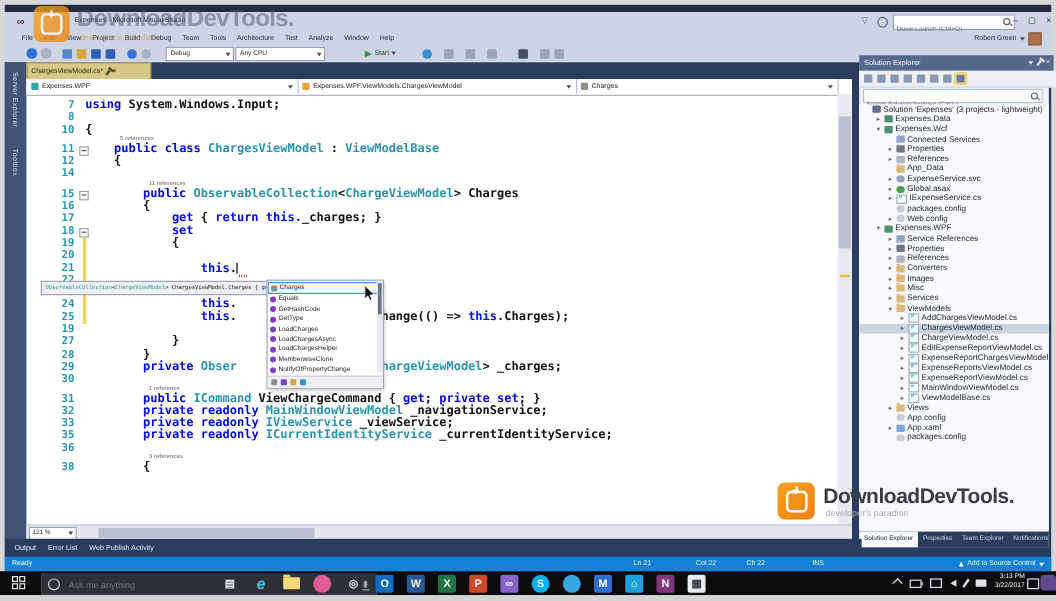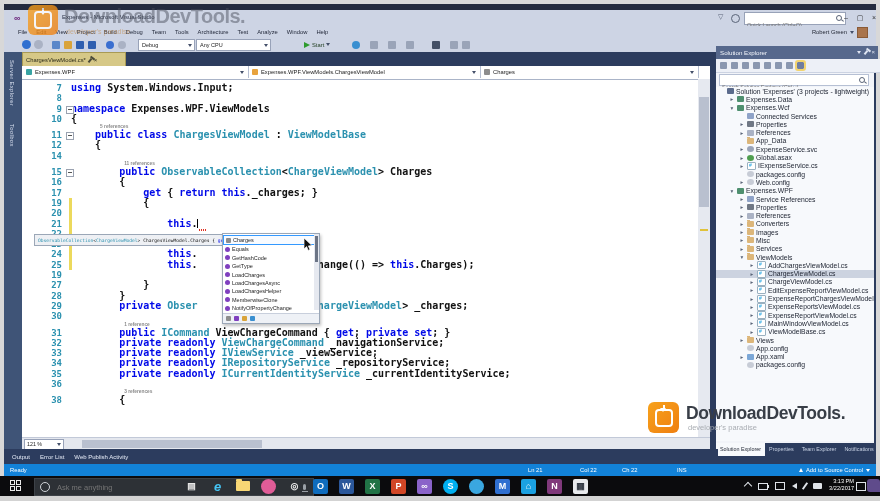--- a/index.html
+++ b/index.html
@@ -277,47 +277,46 @@
         <i class="nicon" style="background:#8d8d8d"></i>
         <span>Charges</span>
           <i class="cdn"></i>
       </span>
     </div>
 
     <div id="code-wrap">
       <div id="code-lines">
           <div class="code-row"><span class="ln">7</span><span class="ctext" style="margin-left: 0ch;"><span class="tk-k">using</span><span class="tk-p"> System.Windows.Input;</span></span></div>
           <div class="code-row"><span class="ln">8</span><span class="ctext" style="margin-left: 0ch;"></span></div>
-          <div class="code-row"><span class="ln">9</span><i class="fold"></i><span class="ctext" style="margin-left: 0ch;"><span class="tk-k">namespace</span><span class="tk-p"> Expenses.WPF.ViewModels</span></span></div>
           <div class="code-row"><span class="ln">10</span><span class="ctext" style="margin-left: 0ch;"><span class="tk-p">{</span></span></div>
           <div class="lens-row" style="padding-left: 78.08px;">5 references</div>
           <div class="code-row"><span class="ln">11</span><i class="fold"></i><span class="ctext" style="margin-left: 4ch;"><span class="tk-k">public</span><span class="tk-p"> </span><span class="tk-k">class</span><span class="tk-p"> </span><span class="tk-t">ChargesViewModel</span><span class="tk-p"> : </span><span class="tk-t">ViewModelBase</span></span></div>
           <div class="code-row"><span class="ln">12</span><span class="ctext" style="margin-left: 4ch;"><span class="tk-p">{</span></span></div>
           <div class="code-row"><span class="ln">14</span><span class="ctext" style="margin-left: 8ch;"></span></div>
           <div class="lens-row" style="padding-left: 102.16px;">11 references</div>
           <div class="code-row"><span class="ln">15</span><i class="fold"></i><span class="ctext" style="margin-left: 8ch;"><span class="tk-k">public</span><span class="tk-p"> </span><span class="tk-t">ObservableCollection</span><span class="tk-p">&lt;</span><span class="tk-t">ChargeViewModel</span><span class="tk-p">&gt; Charges</span></span></div>
           <div class="code-row"><span class="ln">16</span><span class="ctext" style="margin-left: 8ch;"><span class="tk-p">{</span></span></div>
           <div class="code-row"><span class="ln">17</span><span class="ctext" style="margin-left: 12ch;"><span class="tk-k">get</span><span class="tk-p"> { </span><span class="tk-k">return</span><span class="tk-p"> </span><span class="tk-k">this</span><span class="tk-p">._charges; }</span></span></div>
+          <div class="code-row"><span class="ln">18</span><i class="fold"></i><span class="ctext" style="margin-left: 12ch;"><span class="tk-k">set</span></span></div>
           <div class="code-row"><span class="ln">19</span><i class="chg"></i><span class="ctext" style="margin-left: 12ch;"><span class="tk-p">{</span></span></div>
           <div class="code-row"><span class="ln">20</span><i class="chg"></i><span class="ctext" style="margin-left: 12ch;"></span></div>
           <div class="code-row"><span class="ln">21</span><i class="chg"></i><span class="ctext" style="margin-left: 16ch;"><span class="tk-k">this</span><span class="tk-p">.</span><i class="caret"></i><i class="squig"></i></span></div>
           <div class="code-row"><span class="ln">22</span><i class="chg"></i><span class="ctext" style="margin-left: 16ch;"></span></div>
           <div class="code-row"><span class="ln">23</span><i class="chg"></i><span class="ctext" style="margin-left: 16ch;"></span></div>
           <div class="code-row"><span class="ln">24</span><i class="chg"></i><span class="ctext" style="margin-left: 16ch;"><span class="tk-k">this</span><span class="tk-p">.</span></span></div>
           <div class="code-row"><span class="ln">25</span><i class="chg"></i><span class="ctext" style="margin-left: 16ch;"><span class="tk-k">this</span><span class="tk-p">.</span><i class="tk-g" style="width: 19ch;"></i><span class="tk-p">Change(() =&gt; </span><span class="tk-k">this</span><span class="tk-p">.Charges);</span></span></div>
           <div class="code-row"><span class="ln">19</span><span class="ctext" style="margin-left: 16ch;"></span></div>
           <div class="code-row"><span class="ln">27</span><span class="ctext" style="margin-left: 12ch;"><span class="tk-p">}</span></span></div>
           <div class="code-row"><span class="ln">28</span><span class="ctext" style="margin-left: 8ch;"><span class="tk-p">}</span></span></div>
           <div class="code-row"><span class="ln">29</span><span class="ctext" style="margin-left: 8ch;"><span class="tk-k">private</span><span class="tk-p"> </span><span class="tk-t">Obser</span><i class="tk-g" style="width: 19ch;"></i><span class="tk-t">ChargeViewModel</span><span class="tk-p">&gt; _charges;</span></span></div>
           <div class="code-row"><span class="ln">30</span><span class="ctext" style="margin-left: 8ch;"></span></div>
           <div class="lens-row" style="padding-left: 102.16px;">1 reference</div>
           <div class="code-row"><span class="ln">31</span><span class="ctext" style="margin-left: 8ch;"><span class="tk-k">public</span><span class="tk-p"> </span><span class="tk-t">ICommand</span><span class="tk-p"> ViewChargeCommand { </span><span class="tk-k">get</span><span class="tk-p">; </span><span class="tk-k">private</span><span class="tk-p"> </span><span class="tk-k">set</span><span class="tk-p">; }</span></span></div>
-          <div class="code-row"><span class="ln">32</span><span class="ctext" style="margin-left: 8ch;"><span class="tk-k">private</span><span class="tk-p"> </span><span class="tk-k">readonly</span><span class="tk-p"> </span><span class="tk-t">ViewChargeCommand</span><span class="tk-p"> _navigationService;</span></span></div>
+          <div class="code-row"><span class="ln">32</span><span class="ctext" style="margin-left: 8ch;"><span class="tk-k">private</span><span class="tk-p"> </span><span class="tk-k">readonly</span><span class="tk-p"> </span><span class="tk-t">MainWindowViewModel</span><span class="tk-p"> _navigationService;</span></span></div>
           <div class="code-row"><span class="ln">33</span><span class="ctext" style="margin-left: 8ch;"><span class="tk-k">private</span><span class="tk-p"> </span><span class="tk-k">readonly</span><span class="tk-p"> </span><span class="tk-t">IViewService</span><span class="tk-p"> _viewService;</span></span></div>
-          <div class="code-row"><span class="ln">34</span><span class="ctext" style="margin-left: 8ch;"><span class="tk-k">private</span><span class="tk-p"> </span><span class="tk-k">readonly</span><span class="tk-p"> </span><span class="tk-t">IRepositoryService</span><span class="tk-p"> _repositoryService;</span></span></div>
           <div class="code-row"><span class="ln">35</span><span class="ctext" style="margin-left: 8ch;"><span class="tk-k">private</span><span class="tk-p"> </span><span class="tk-k">readonly</span><span class="tk-p"> </span><span class="tk-t">ICurrentIdentityService</span><span class="tk-p"> _currentIdentityService;</span></span></div>
           <div class="code-row"><span class="ln">36</span><span class="ctext" style="margin-left: 8ch;"></span></div>
           <div class="lens-row" style="padding-left: 102.16px;">3 references</div>
           <div class="code-row"><span class="ln">38</span><span class="ctext" style="margin-left: 8ch;"><span class="tk-p">{</span></span></div>
         </div>
     </div>
 
     <div id="vscroll">
       <i class="abs" id="vthumb"></i>
       <i class="abs" id="vmark"></i>

